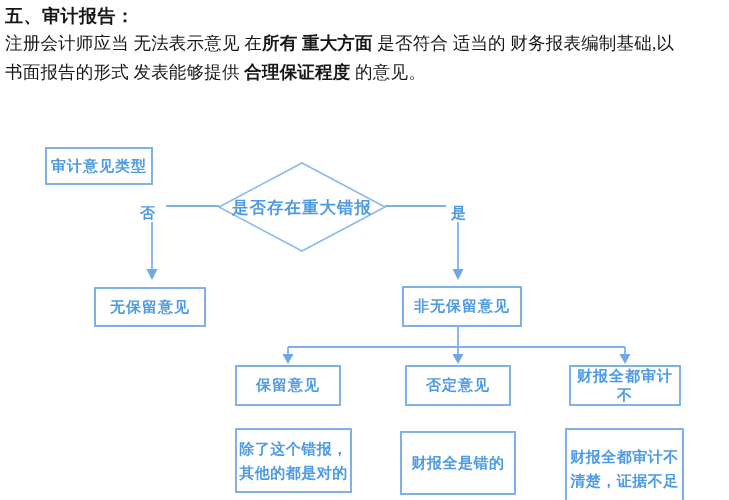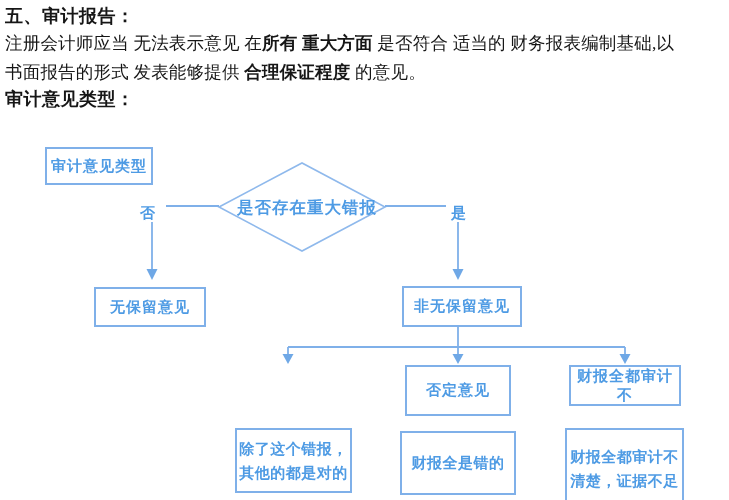--- a/index.html
+++ b/index.html
@@ -70,21 +70,20 @@
 </style>
 </head>
 <body>
 
 <div class="page">
 
   <div class="textblock">
     <div class="doc-heading">五、审计报告：</div>
     <div class="doc-line"><span>注册会计师应当 无法表示意见 在</span><b>所有 重大方面</b><span> 是否符合 适当的 财务报表编制基础,以</span></div>
     <div class="doc-line"><span>书面报告的形式 发表能够提供 </span><b>合理保证程度</b><span> 的意见。</span></div>
-    <div class="doc-subheading">审计意见类型：</div>
   </div>
 
   <div class="flowchart">
 
     <svg class="fc-lines" width="729" height="500" viewBox="0 0 729 500">
 
       <polygon points="219,207 302,163 385,207 302,251" fill="#ffffff" stroke="#8FB9EC" stroke-width="1.6"></polygon>
 
       <line x1="166" y1="206" x2="219" y2="206" stroke="#7FB0E9" stroke-width="1.8"></line>
       <line x1="385" y1="206" x2="446" y2="206" stroke="#7FB0E9" stroke-width="1.8"></line>
@@ -100,31 +99,32 @@
       <line x1="288" y1="347" x2="288" y2="355" stroke="#7FB0E9" stroke-width="1.8"></line>
       <polygon points="282.5,354 293.5,354 288,364" fill="#6FA8E6"></polygon>
       <line x1="458" y1="347" x2="458" y2="355" stroke="#7FB0E9" stroke-width="1.8"></line>
       <polygon points="452.5,354 463.5,354 458,364" fill="#6FA8E6"></polygon>
       <line x1="625" y1="347" x2="625" y2="355" stroke="#7FB0E9" stroke-width="1.8"></line>
       <polygon points="619.5,354 630.5,354 625,364" fill="#6FA8E6"></polygon>
     </svg>
 
     <div class="fc-box" style="left:45px; top:147px; width:108px; height:38px;">审计意见类型</div>
 
-    <div class="fc-label fc-diamond-label" style="left:227px; top:197px; width:150px;text-align:right;">是否存在重大错报</div>
+    <div class="fc-label fc-diamond-label" style="left:227px; top:197px; width:150px;">是否存在重大错报</div>
 
     <div class="fc-label" style="left:138px; top:204px; width:20px;">否</div>
     <div class="fc-label" style="left:449px; top:204px; width:20px;">是</div>
 
     <div class="fc-box" style="left:402px; top:286px; width:120px; height:41px;">非无保留意见</div>
 
     <div class="fc-box" style="left:94px; top:287px; width:112px; height:40px;">无保留意见</div>
 
+    <div class="fc-box" style="left:235px; top:365px; width:106px; height:41px;">保留意见</div>
 
-    <div class="fc-box" style="left:405px; top:365px; width:106px; height:51px;">否定意见</div>
+    <div class="fc-box" style="left:405px; top:365px; width:106px; height:41px;">否定意见</div>
 
     <div class="fc-box" style="left:569px; top:365px; width:112px; height:41px;">财报全都审计不</div>
 
     <div class="fc-box fc-note" style="left:235px; top:428px; width:117px; height:65px;">除了这个错报，
 其他的都是对的</div>
 
     <div class="fc-box fc-note" style="left:400px; top:431px; width:116px; height:64px;">财报全是错的</div>
 
     <div class="fc-box fc-note" style="left:565px; top:428px; width:119px; height:82px;">财报全都审计不
 清楚，证据不足</div>

